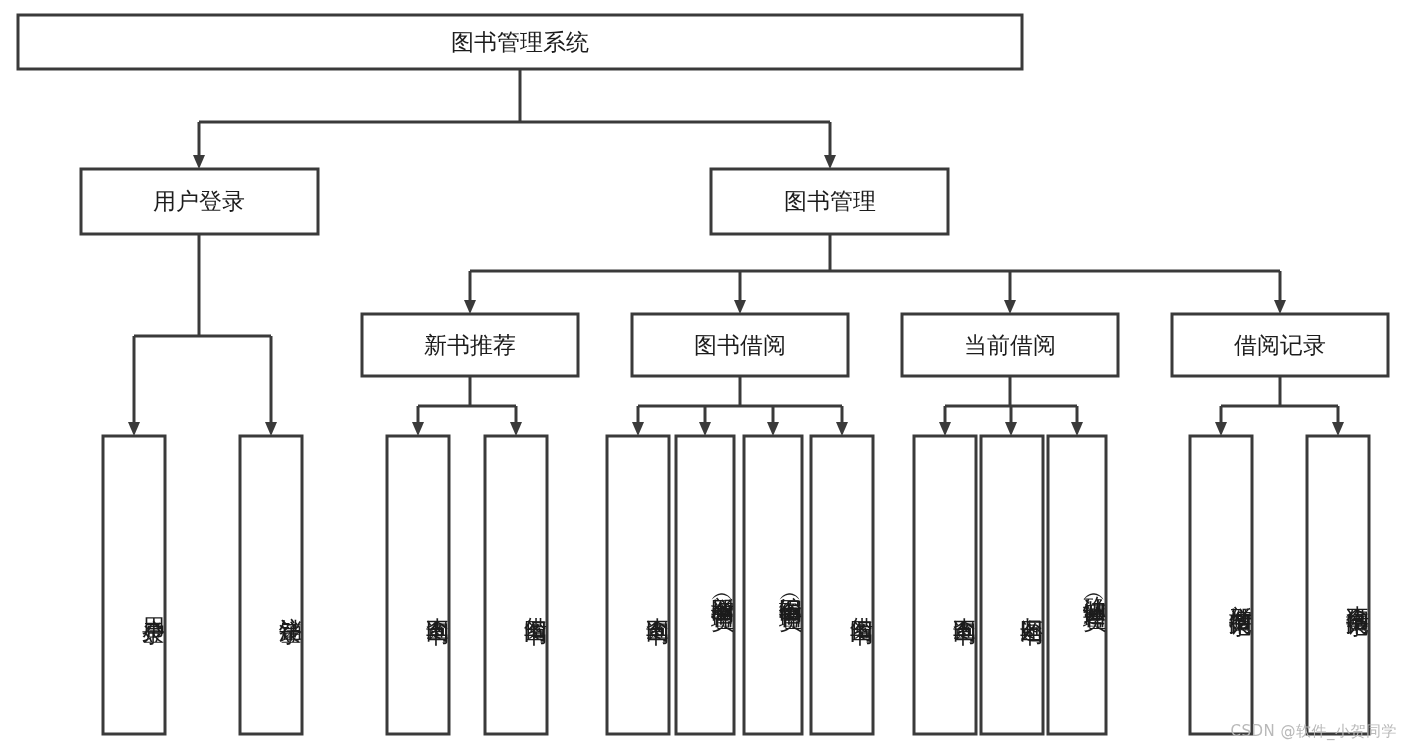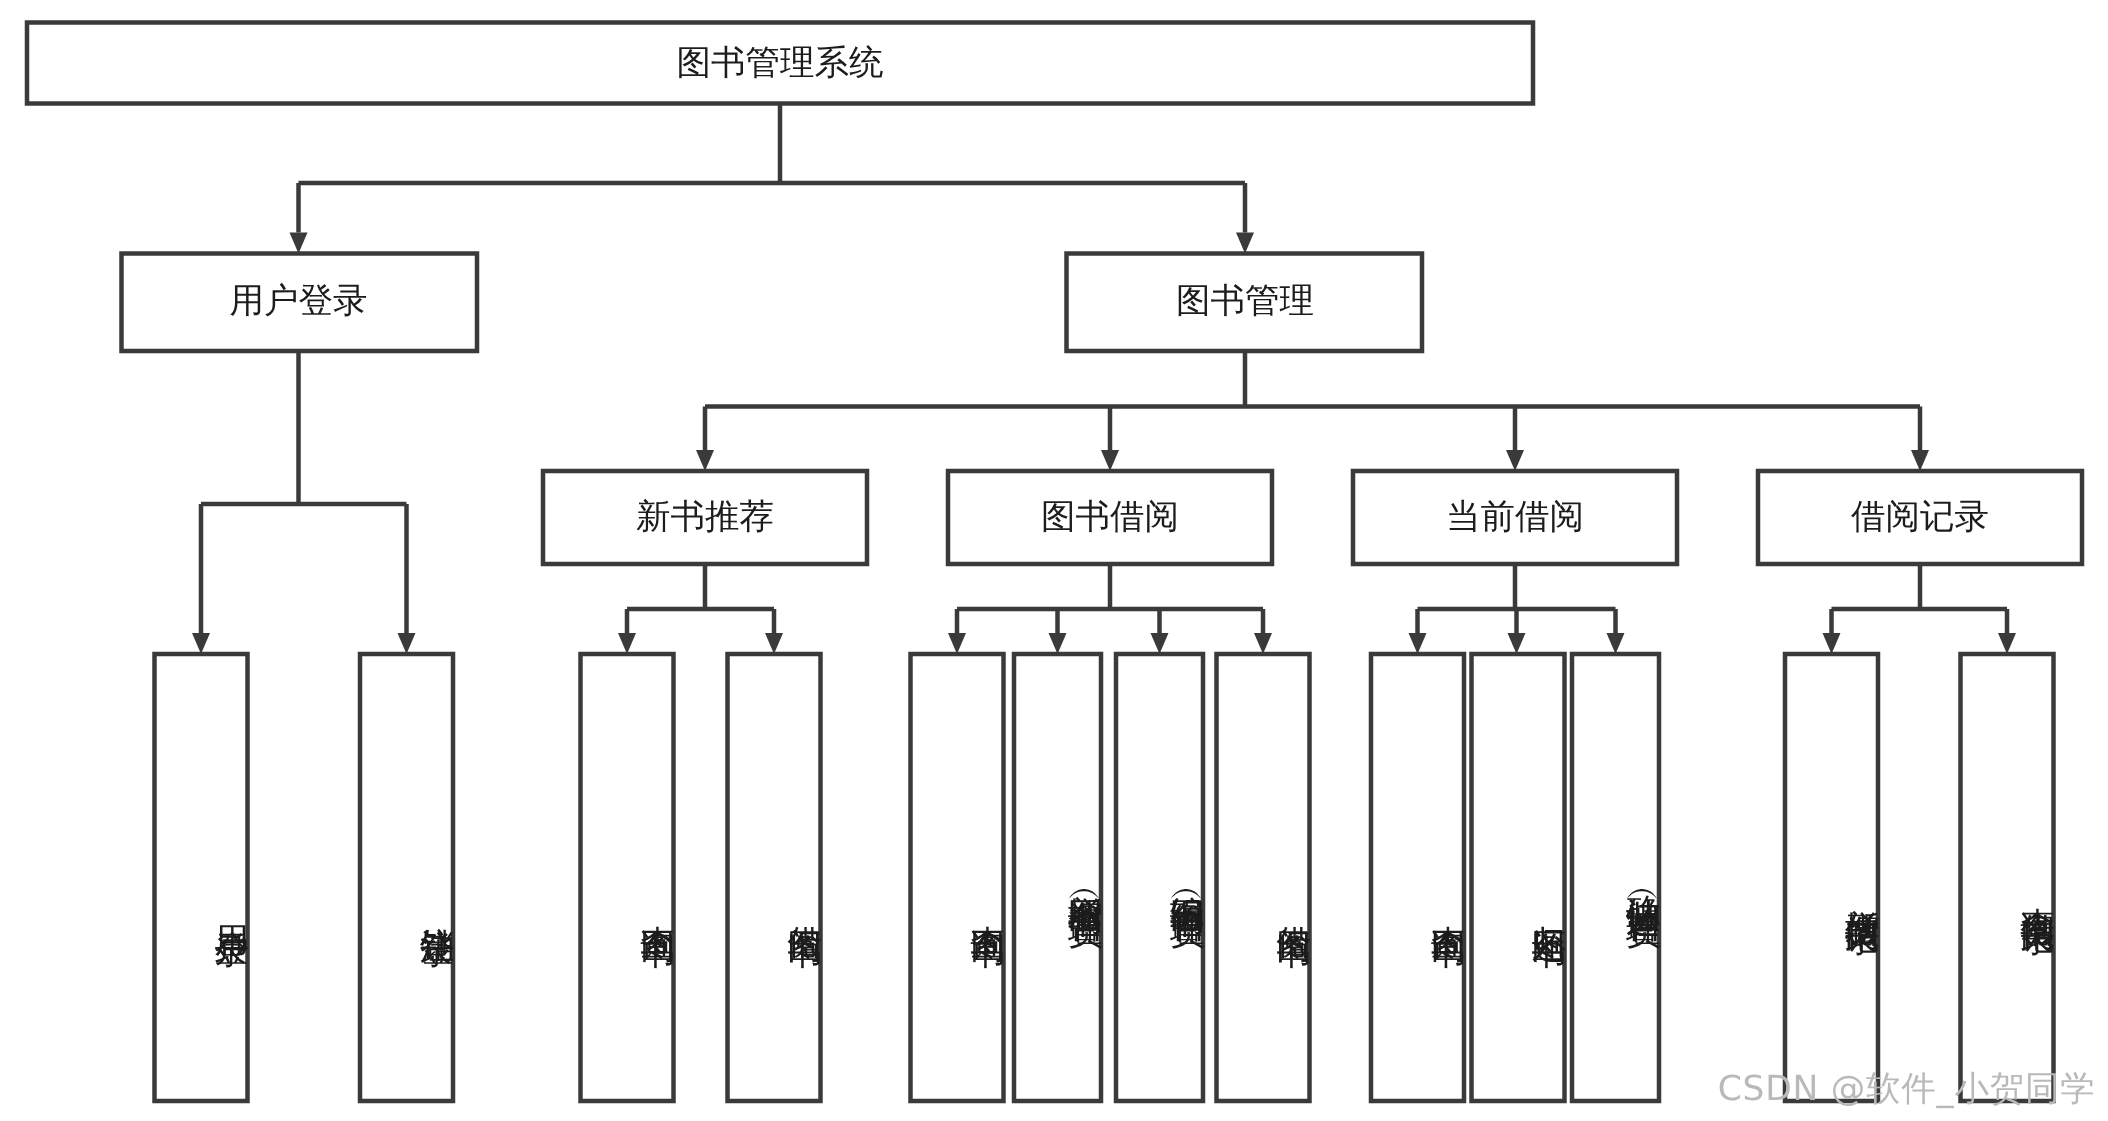--- a/index.html
+++ b/index.html
@@ -63,21 +63,21 @@
     align-items: flex-start;
     justify-content: center;
     white-space: nowrap;
     pointer-events: none;
   }
   .watermark {
     position: absolute;
     right: 8px;
     bottom: 6px;
     font-family: "DejaVu Sans", "Liberation Sans", sans-serif;
-    font-size: 23px;
+    font-size: 15px;
     color: #b9b9b9;
     letter-spacing: 0.5px;
     white-space: nowrap;
   }
 </style>
 </head>
 <body>
 
 <div id="diagram-root">
 

